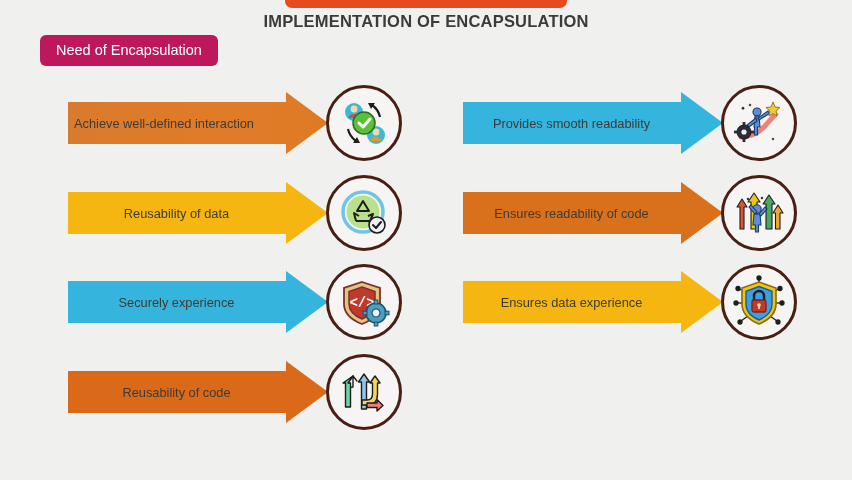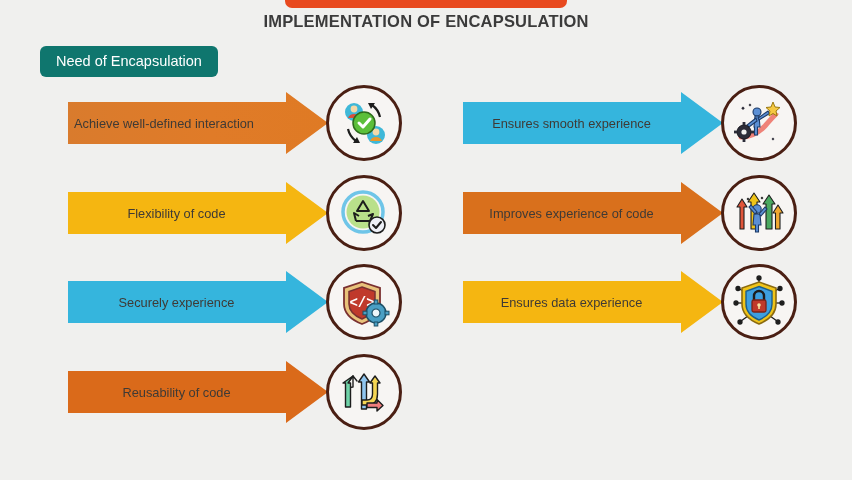--- a/index.html
+++ b/index.html
@@ -41,23 +41,23 @@
     font-size: 16.5px;
     font-weight: bold;
     color: #3b3b3b;
     letter-spacing: 0.2px;
   }
 
   
   .badge {
     position: absolute;
     left: 40px;
-    top: 46px;
+    top: 35px;
     padding: 7px 16px 8px 16px;
-    background: #0f766e;
+    background: #be185d;
     color: #ffffff;
     font-size: 14.5px;
     border-radius: 6px;
     white-space: nowrap;
   }
 
   
   .row {
     position: absolute;
     height: 90px;
@@ -155,21 +155,21 @@
         <path d="M25,30 L29,34 L36,26" fill="none" stroke="#ffffff" stroke-width="3" stroke-linecap="round" stroke-linejoin="round"></path>
       </svg>
     </div>
   </div>
 
   <div class="row col-left" style="top:182px;">
     <div class="arrow-wrap">
       <svg class="arrow-svg" viewBox="0 0 270 62">
         <path d="M10,10 L228,10 L228,0 L270,31 L228,62 L228,52 L10,52 Z" fill="#f5b611"></path>
       </svg>
-      <div class="arrow-label">Flexibility of code</div>
+      <div class="arrow-label">Reusability of data</div>
     </div>
     <div class="icon-circle">
       <svg width="60" height="60" viewBox="0 0 60 60">
         <circle cx="29" cy="29" r="20" fill="none" stroke="#6fc5e8" stroke-width="3.5"></circle>
         <circle cx="29" cy="29" r="16.5" fill="#b9e08a"></circle>
         <g fill="none" stroke="#1d1d1d" stroke-width="2" stroke-linejoin="round">
           <path d="M29,18 L35,28 L29,28 L23,28 Z"></path>
           <path d="M22,38 L20,30 L25,33"></path>
           <path d="M36,38 L39,31 L34,33"></path>
           <path d="M22,38 L36,38"></path>
@@ -224,21 +224,21 @@
         </g>
       </svg>
     </div>
   </div>
 
   <div class="row col-right" style="top:92px;">
     <div class="arrow-wrap">
       <svg class="arrow-svg" viewBox="0 0 270 62">
         <path d="M10,10 L228,10 L228,0 L270,31 L228,62 L228,52 L10,52 Z" fill="#35b5dd"></path>
       </svg>
-      <div class="arrow-label">Ensures smooth experience</div>
+      <div class="arrow-label">Provides smooth readability</div>
     </div>
     <div class="icon-circle">
       <svg width="60" height="60" viewBox="0 0 60 60">
         <path d="M12,44 Q26,44 36,33 Q42,26 46,22" fill="none" stroke="#ef8278" stroke-width="5" stroke-linecap="round"></path>
         <polygon points="43,17 50,21 43,27" fill="#ef8278"></polygon>
         <g fill="#5b8fd4" stroke="#1d3a66" stroke-width="1.1">
           <circle cx="28" cy="19" r="4"></circle>
           <path d="M26,23 L30,23 L31,34 L28.5,34 L28.5,42 L25.5,42 L25.5,34 L25,34 Z"></path>
           <path d="M27,25 L18,32 L20,34 L28,28 Z"></path>
           <path d="M29,25 L39,18 L40.5,20.5 L30,27 Z"></path>
@@ -261,21 +261,21 @@
         </g>
       </svg>
     </div>
   </div>
 
   <div class="row col-right" style="top:182px;">
     <div class="arrow-wrap">
       <svg class="arrow-svg" viewBox="0 0 270 62">
         <path d="M10,10 L228,10 L228,0 L270,31 L228,62 L228,52 L10,52 Z" fill="#d9701c"></path>
       </svg>
-      <div class="arrow-label">Improves experience of code</div>
+      <div class="arrow-label">Ensures readability of code</div>
     </div>
     <div class="icon-circle">
       <svg width="60" height="60" viewBox="0 0 60 60">
         <g stroke="#1d1d1d" stroke-width="1.1" stroke-linejoin="round">
           <path d="M13,16 L8,24 L11,24 L11,46 L15,46 L15,24 L18,24 Z" fill="#e0553a"></path>
           <path d="M25,10 L19,19 L22,19 L22,46 L28,46 L28,19 L31,19 Z" fill="#f0c419"></path>
           <path d="M40,12 L34,21 L37,21 L37,46 L43,46 L43,21 L46,21 Z" fill="#4aa860"></path>
           <path d="M49,22 L44,30 L46.5,30 L46.5,46 L51,46 L51,30 L54,30 Z" fill="#f0a830"></path>
         </g>
         <g fill="#5b8fd4" stroke="#1d3a66" stroke-width="1.1">

